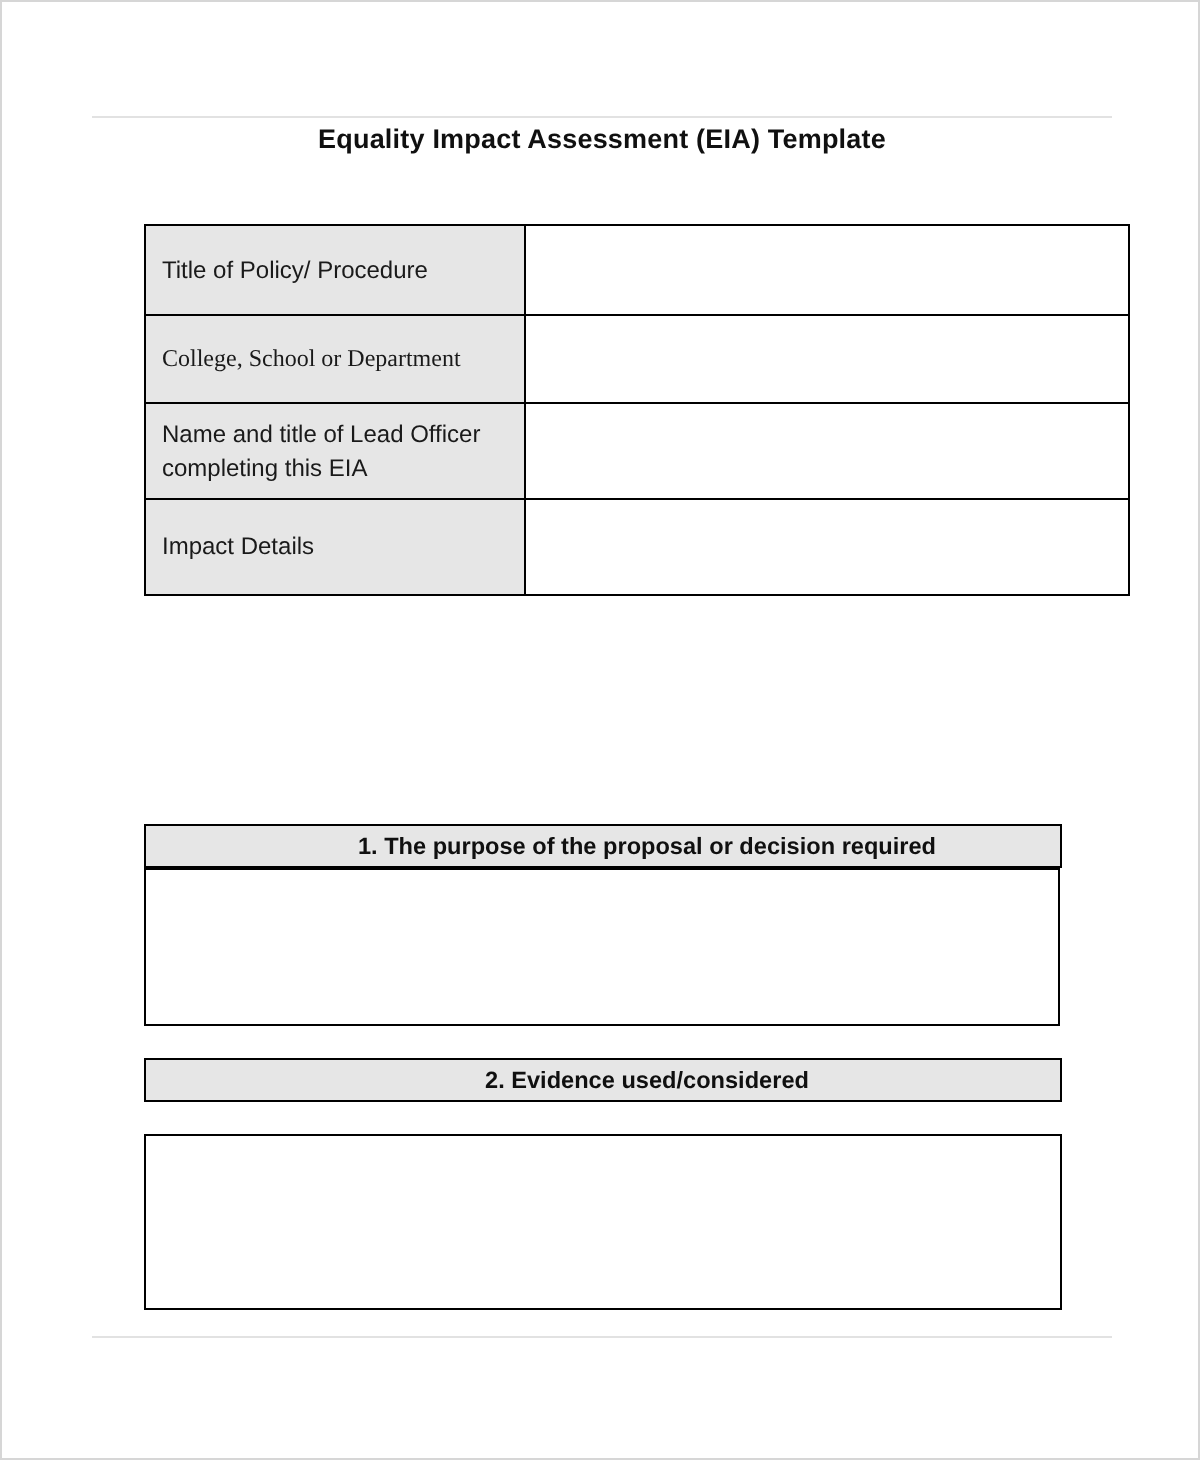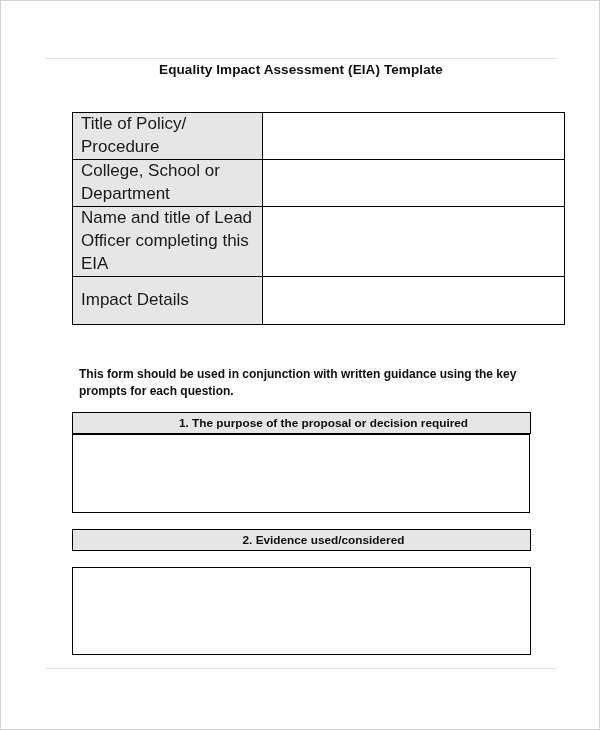--- a/index.html
+++ b/index.html
@@ -47,34 +47,34 @@
     left: 71px;
     top: 111px;
     width: 458px;
     border-collapse: collapse;
     table-layout: fixed;
   }
   #info-table td {
     border: 1px solid #000000;
     padding: 0 8px;
     vertical-align: middle;
-    font-size: 17px;
+    font-size: 12px;
     color: #1a1a1a;
     line-height: 1.35;
   }
   #info-table td.label-cell {
     width: 173px;
     background: #e6e6e6;
   }
   #info-table td.value-cell {
     width: 285px;
     background: #ffffff;
   }
   .row-h1 { height: 45px; }
-  .row-h2 { height: 44px; }
+  .row-h2 { height: 44px; font-family: Liberation Serif, serif; }
   .row-h3 { height: 48px; }
   .row-h4 { height: 48px; }
   .row-h5 { height: 49px; }
 
   
   #instruction {
     position: absolute;
     left: 78px;
     top: 365px;
     width: 450px;
@@ -137,21 +137,20 @@
         <td class="label-cell">Name and title of Lead Officer completing this EIA</td>
         <td class="value-cell"></td>
       </tr>
       <tr class="row-h4">
         <td class="label-cell">Impact Details</td>
         <td class="value-cell"></td>
       </tr>
     </tbody>
   </table>
 
-  <div id="instruction">This form should be used in conjunction with written guidance using the key prompts for each question.</div>
 
   <div class="section-header" id="sec1-header">1. The purpose of the proposal or decision required</div>
   <div class="answer-box" id="sec1-box"></div>
 
   <div class="section-header" id="sec2-header">2. Evidence used/considered</div>
   <div class="answer-box" id="sec2-box"></div>
 
   <div class="rule" id="rule-bottom"></div>
 
 </div>

